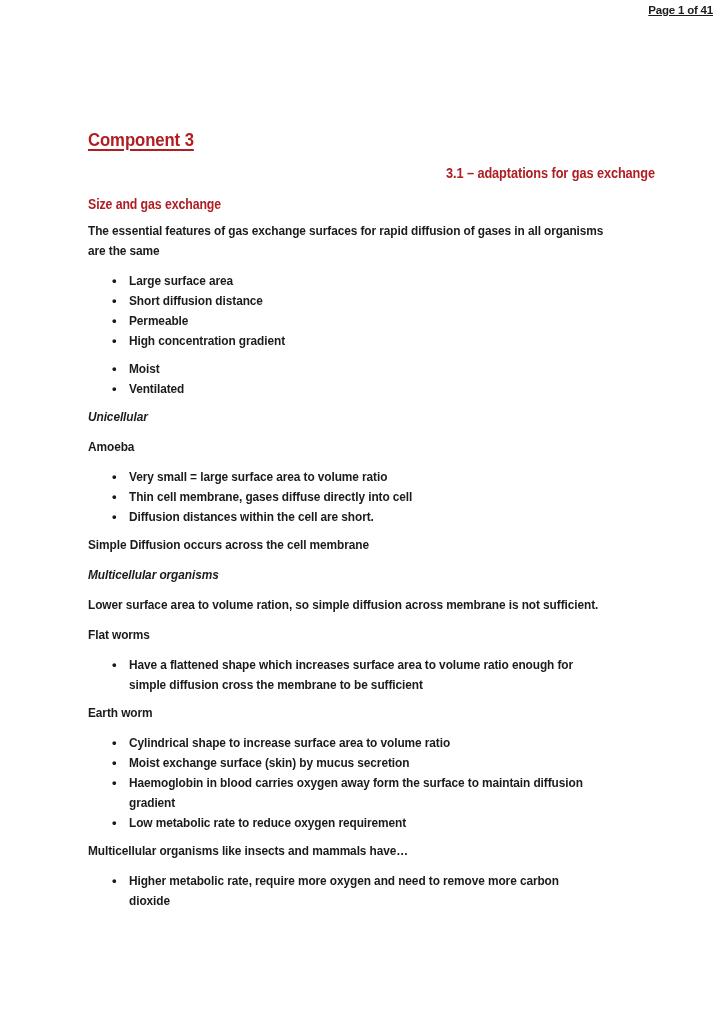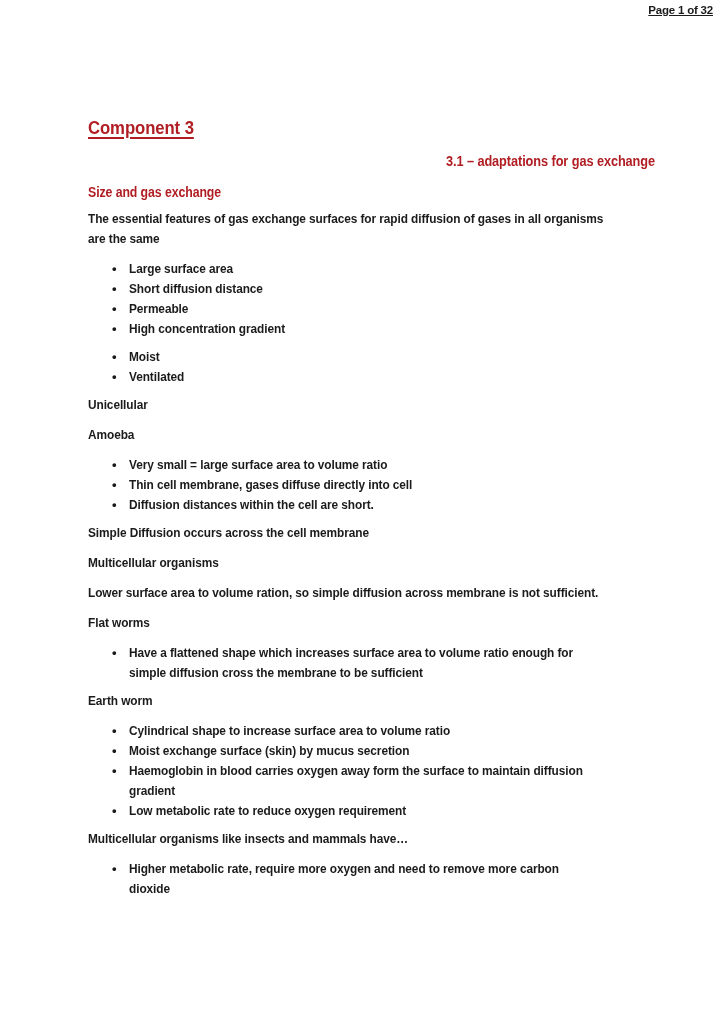--- a/index.html
+++ b/index.html
@@ -28,47 +28,47 @@
   }
   .line{line-height:20px;white-space:nowrap;}
   .tx{
     display:inline-block;
     transform:scaleX(0.88);
     transform-origin:0 50%;
     white-space:nowrap;
     letter-spacing:-0.1px;
   }
   
-  .b-h1{margin:0 0 10px;}
+  .b-h1{margin:12px 0 10px;}
   .b-h1 .line{line-height:22px;}
   .b-h1 .tx{
     font-size:19px;font-weight:700;color:var(--heading-red);
     text-decoration:underline;text-decoration-thickness:1.5px;text-underline-offset:3px;
   }
   .b-h2{margin:0 0 10px;}
   .b-h2 .line{line-height:21px;text-align:right;}
   .b-h2 .tx{font-size:14.5px;font-weight:700;color:var(--heading-red);}
   .b-h3{margin:0 0 6px;}
   .b-h3 .tx{font-size:14px;font-weight:700;color:var(--heading-red);}
-  .b-hb{margin:0 0 10px;}
+  .b-hb{margin:0 0 10px;font-style:italic;}
   .b-hb .tx{font-weight:700;}
   .b-para{margin:0 0 10px;text-decoration:underline;}
   .b-indent{margin:0 0 10px 18px;}
   .b-bullets{margin:0 0 8px;}
   .bullet-item{display:flex;align-items:flex-start;}
   .dot{
     flex:none;width:17px;margin-left:24px;
     line-height:20px;font-size:13px;
   }
   .btext{flex:1;min-width:0;}
 </style>
 </head>
 <body>
 
-<div class="page-label">Page 1 of 32</div>
+<div class="page-label">Page 1 of 41</div>
 
 <div class="content">
     <div class="b-h1">
       <div class="line"><span class="tx">Component 3</span></div>
     </div>
     <div class="b-h2">
       <div class="line"><span class="tx">3.1 – adaptations for gas exchange</span></div>
     </div>
     <div class="b-h3">
       <div class="line"><span class="tx">Size and gas exchange</span></div>

